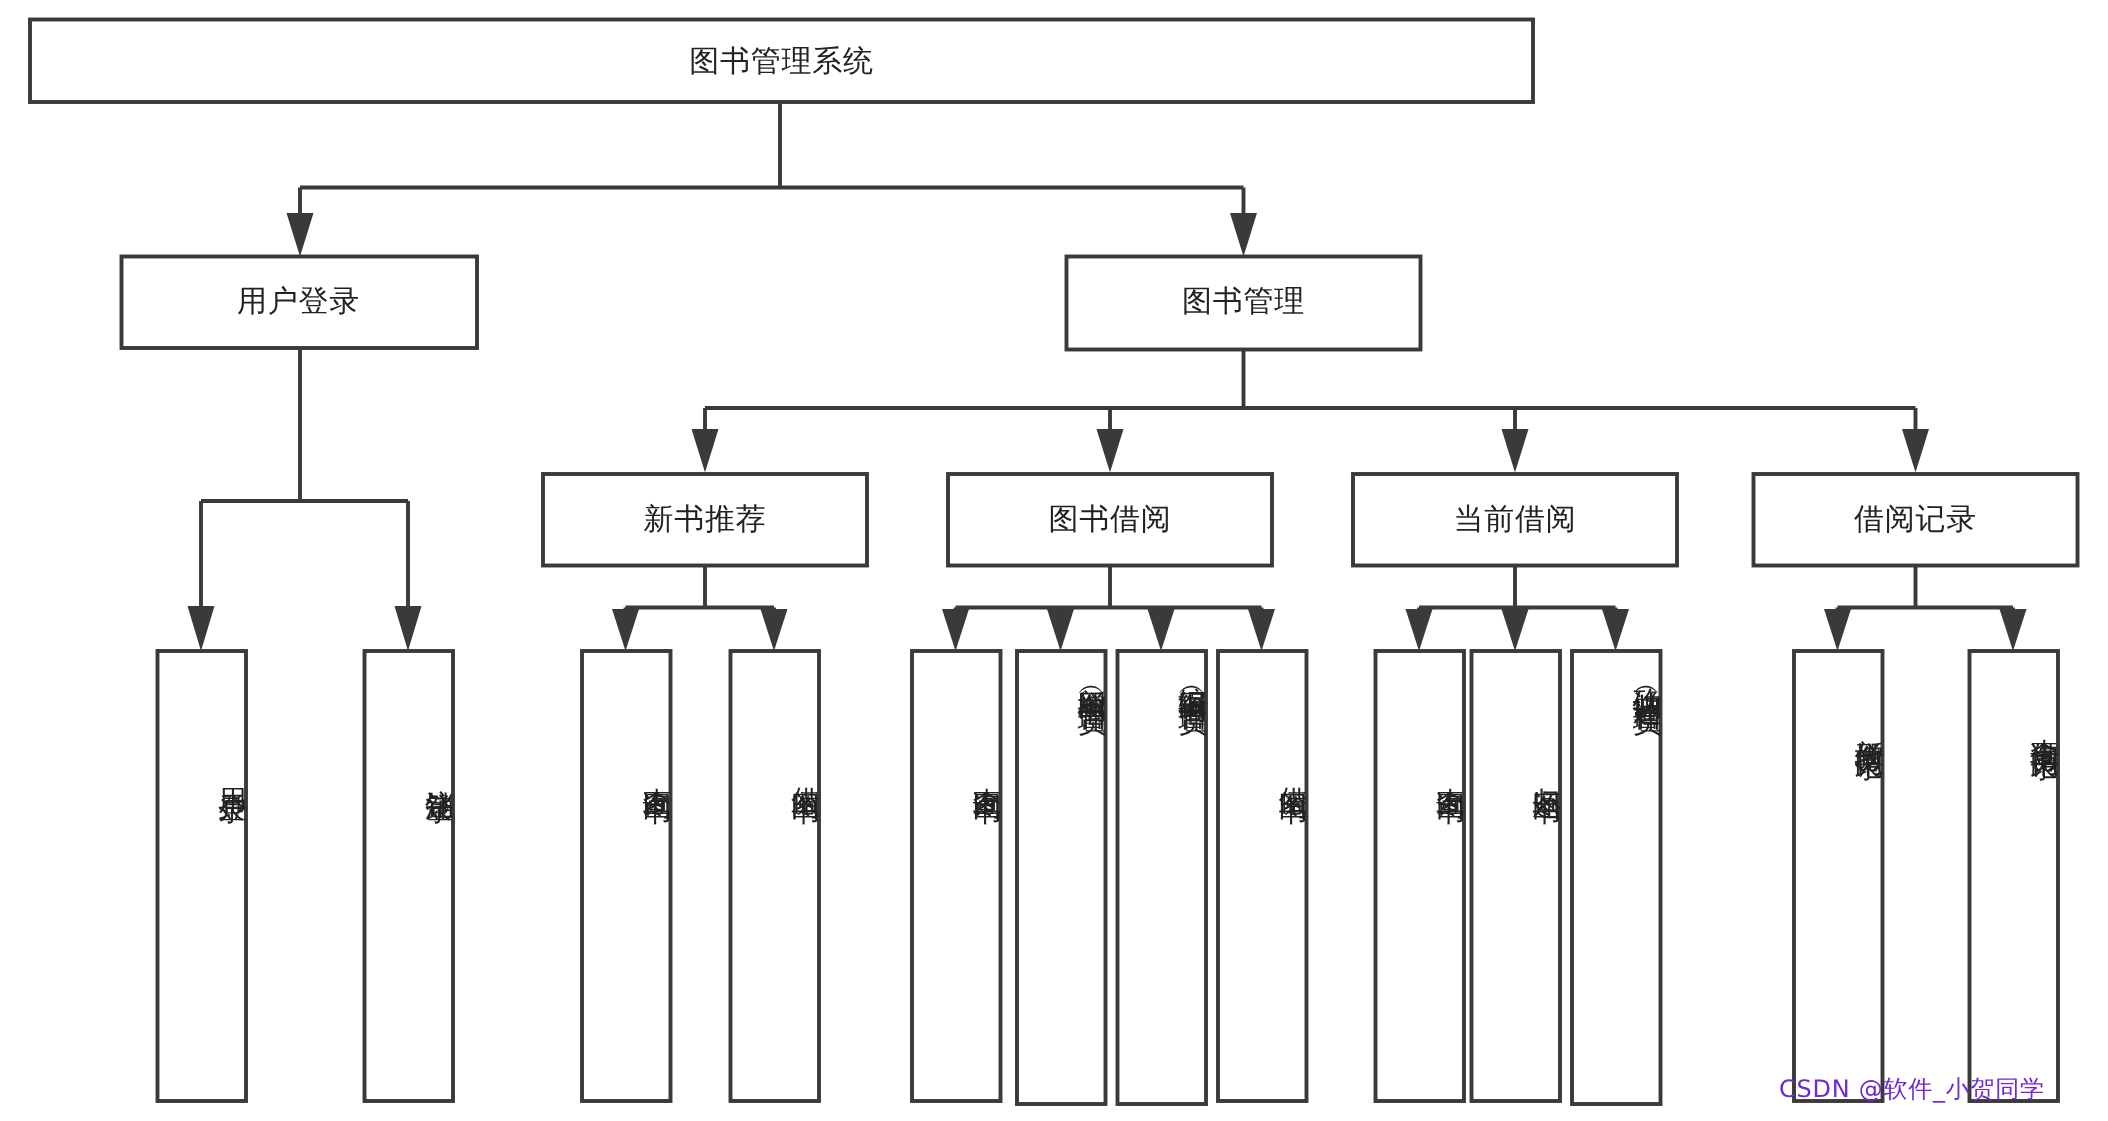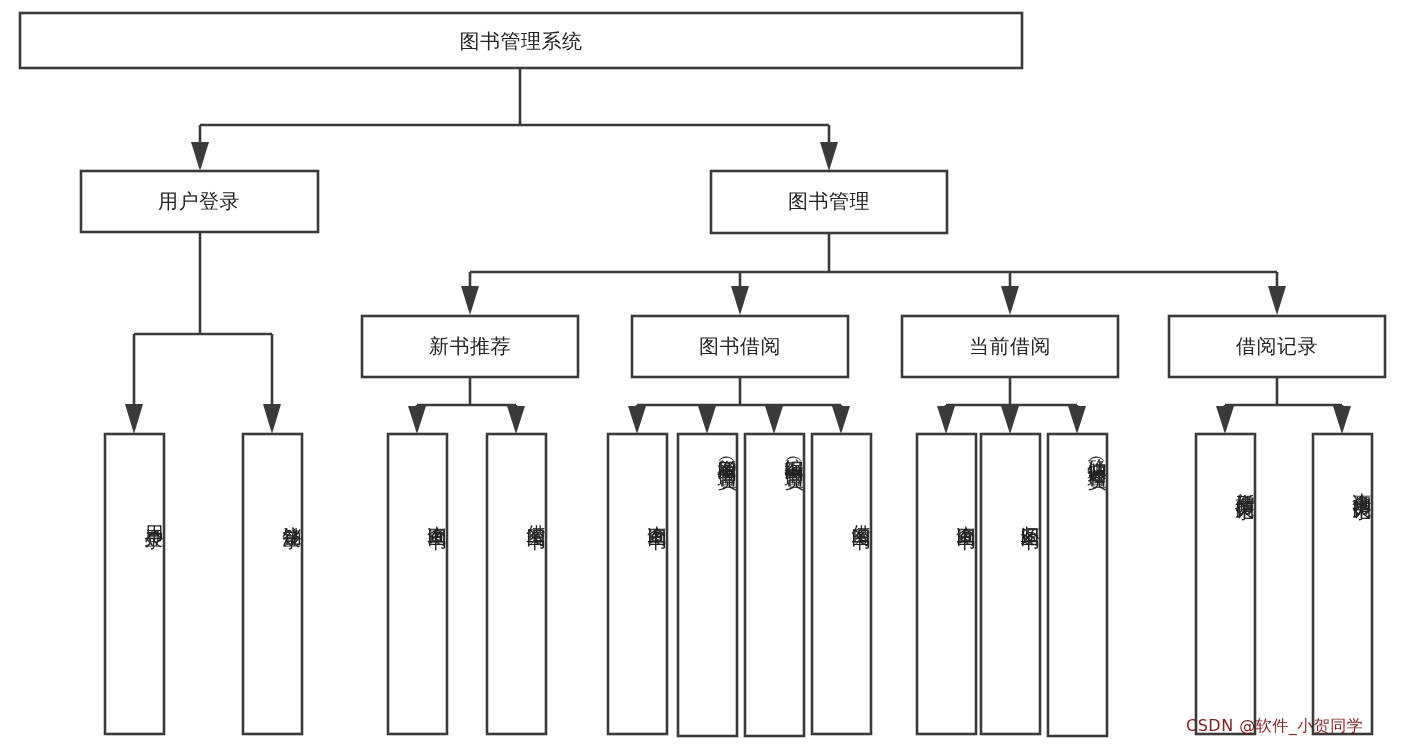--- a/index.html
+++ b/index.html
@@ -61,21 +61,21 @@
     white-space: nowrap;
     text-align: center;
     pointer-events: none;
   }
   .watermark {
     position: absolute;
     left: 1186px;
     top: 716px;
     font-family: "DejaVu Sans", "Liberation Sans", sans-serif;
     font-size: 16px;
-    color: #7f1d1d;
+    color: #6d28d9;
     white-space: nowrap;
     letter-spacing: 0.5px;
   }
 </style>
 </head>
 <body>
 
 <div id="diagram-root">
 
   <svg id="flow-svg" viewBox="0 0 1405 747">

